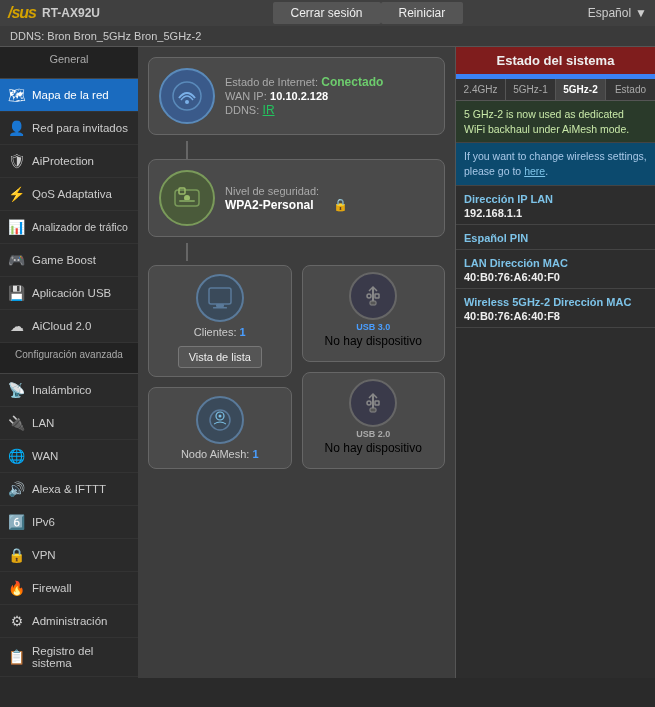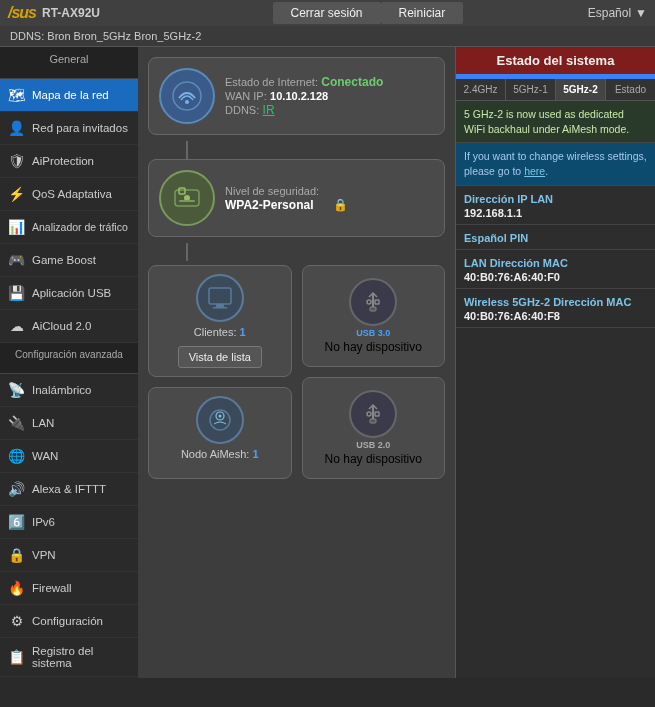--- a/index.html
+++ b/index.html
@@ -194,21 +194,21 @@
     .usb-nodes {
       flex: 1;
       display: flex;
       flex-direction: column;
       gap: 10px;
     }
     .usb-node {
       background: #4a4a4a;
       border: 1px solid #666;
       border-radius: 8px;
-      padding: 12px;
+      padding: 6px;
       display: flex;
       flex-direction: column;
       align-items: center;
       gap: 2px;
       flex: 1;
     }
     .usb-badge {
       font-size: 9px;
       font-weight: bold;
       color: #fff;
@@ -381,21 +381,21 @@
     <div class="sidebar-item">
       <span class="sidebar-icon">🔒</span>
       <span>VPN</span>
     </div>
     <div class="sidebar-item">
       <span class="sidebar-icon">🔥</span>
       <span>Firewall</span>
     </div>
     <div class="sidebar-item">
       <span class="sidebar-icon">⚙</span>
-      <span>Configuración</span>
+      <span>Administración</span>
     </div>
     <div class="sidebar-item">
       <span class="sidebar-icon">📋</span>
       <span>Registro del sistema</span>
     </div>
     <div class="sidebar-item">
       <span class="sidebar-icon">🔧</span>
       <span style="font-size:10.5px;">Herramientas de red</span>
     </div>
   </div>

